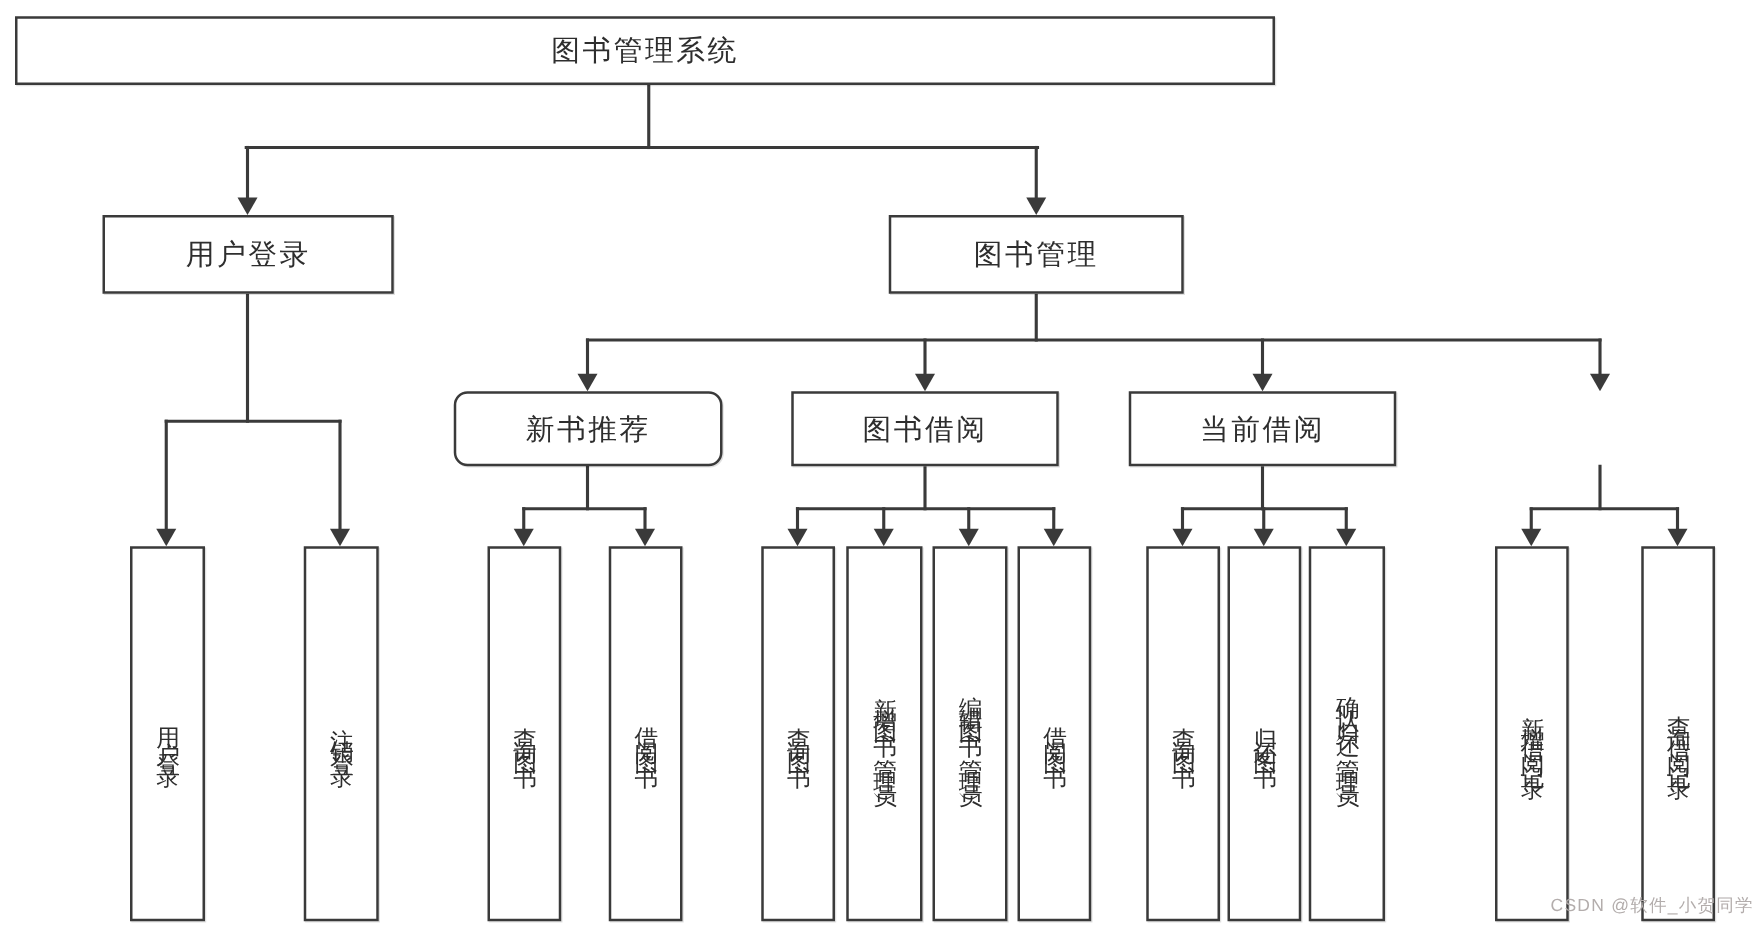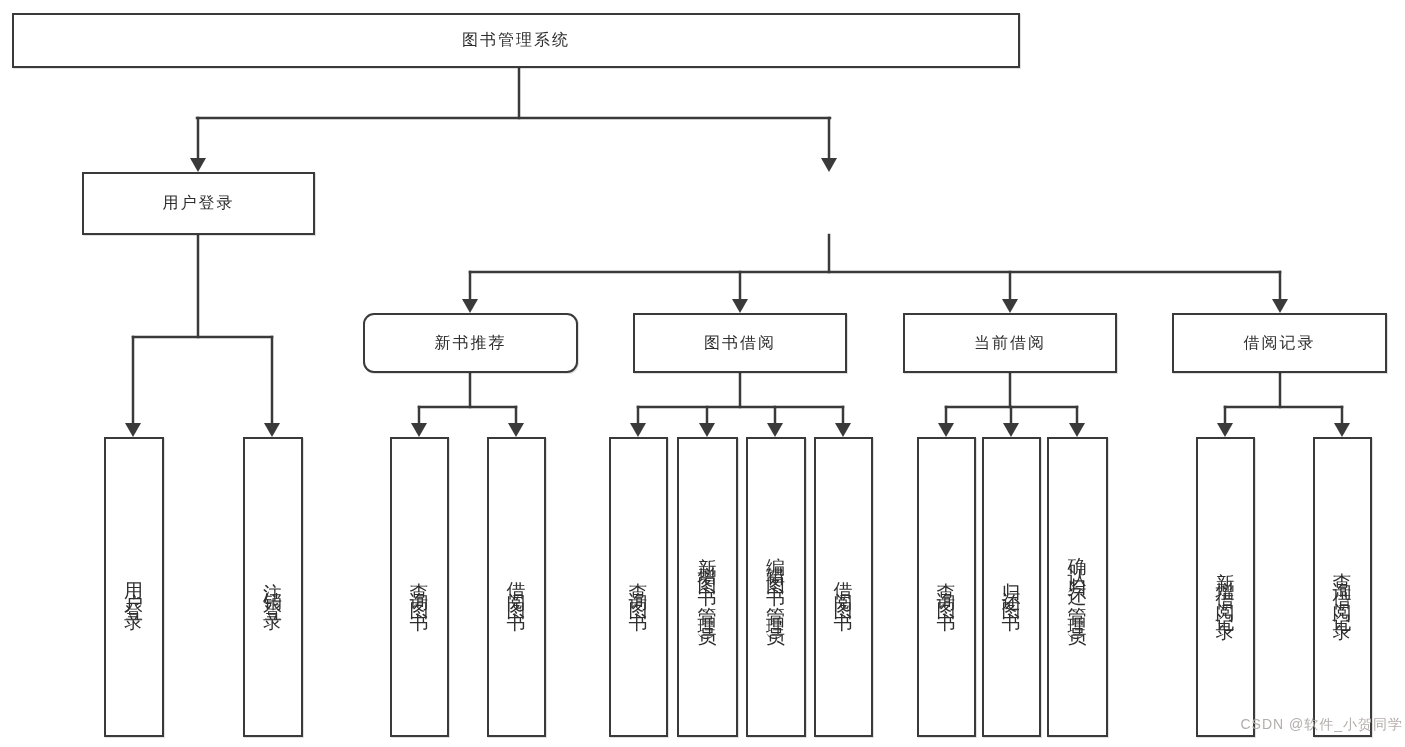--- a/index.html
+++ b/index.html
@@ -9,21 +9,21 @@
   body{background:#fff;font-family:"Liberation Sans","DejaVu Sans",sans-serif;}
   .canvas{
     position:relative;width:1405px;height:747px;background:var(--page_bg);overflow:hidden;
   }
   .wires{position:absolute;left:0;top:0;width:1405px;height:747px;}
   .wires line{stroke:var(--line);stroke-width:2.5;stroke-linecap:square;}
   .wires polygon{fill:var(--line);}
   .hbox{
     position:absolute;background:var(--box_bg);border:2px solid var(--line);
     display:flex;align-items:center;justify-content:center;
-    font-size:16px;color:var(--text);letter-spacing:2px;
+    font-size:23px;color:var(--text);letter-spacing:2px;
     box-shadow:1px 1px 0 rgba(0,0,0,0.12);
   }
   .vbox{
     position:absolute;background:var(--box_bg);border:2px solid var(--line);
     display:flex;align-items:center;justify-content:center;
     box-shadow:1px 1px 0 rgba(0,0,0,0.12);
   }
   .vbox span{
     writing-mode:vertical-rl;text-orientation:mixed;
     font-size:19px;letter-spacing:10px;color:var(--text);line-height:1;
@@ -96,25 +96,25 @@
     <line x1="1225" y1="407" x2="1342" y2="407"></line>
     <line x1="1225" y1="407" x2="1225" y2="425"></line>
       <polygon points="1217,423 1233,423 1225,437"></polygon>
     <line x1="1342" y1="407" x2="1342" y2="425"></line>
       <polygon points="1334,423 1350,423 1342,437"></polygon>
   </svg>
 
   <div class="hbox" style="left:12px;top:13px;width:1008px;height:55px;">图书管理系统</div>
 
   <div class="hbox" style="left:82px;top:172px;width:233px;height:63px;">用户登录</div>
+  <div class="hbox" style="left:711px;top:172px;width:236px;height:63px;">图书管理</div>
 
   <div class="hbox" style="left:363px;top:313px;width:215px;height:60px;border-radius:11px;">新书推荐</div>
   <div class="hbox" style="left:633px;top:313px;width:214px;height:60px;">图书借阅</div>
   <div class="hbox" style="left:903px;top:313px;width:214px;height:60px;">当前借阅</div>
-  <div class="hbox" style="left:1172px;top:313px;width:215px;height:60px;">借阅记录</div>
 
   <div class="vbox" style="left:104px;top:437px;width:60px;height:300px;">
     <span>用户登录</span>
   </div>
   <div class="vbox" style="left:243px;top:437px;width:60px;height:300px;">
     <span>注销登录</span>
   </div>
 
   <div class="vbox" style="left:390px;top:437px;width:59px;height:300px;">
     <span>查询图书</span>

